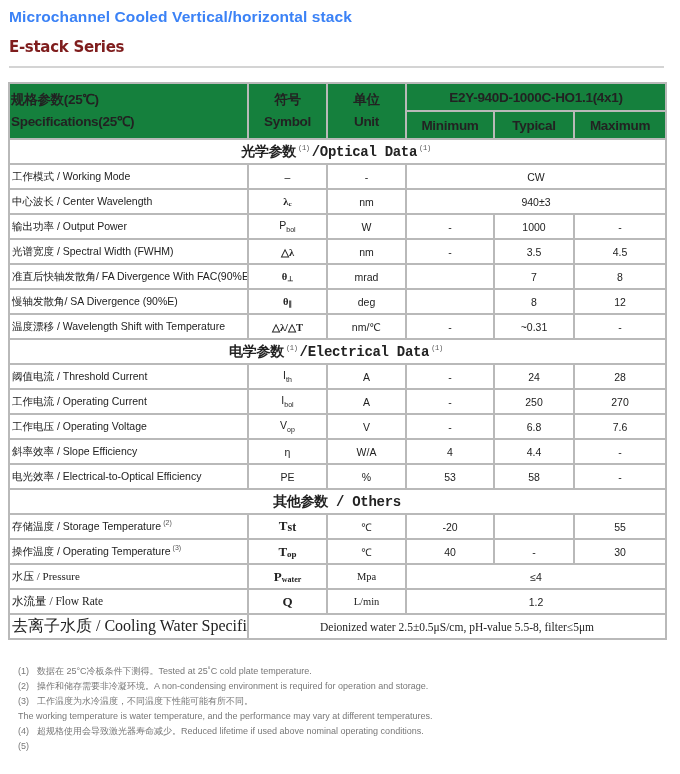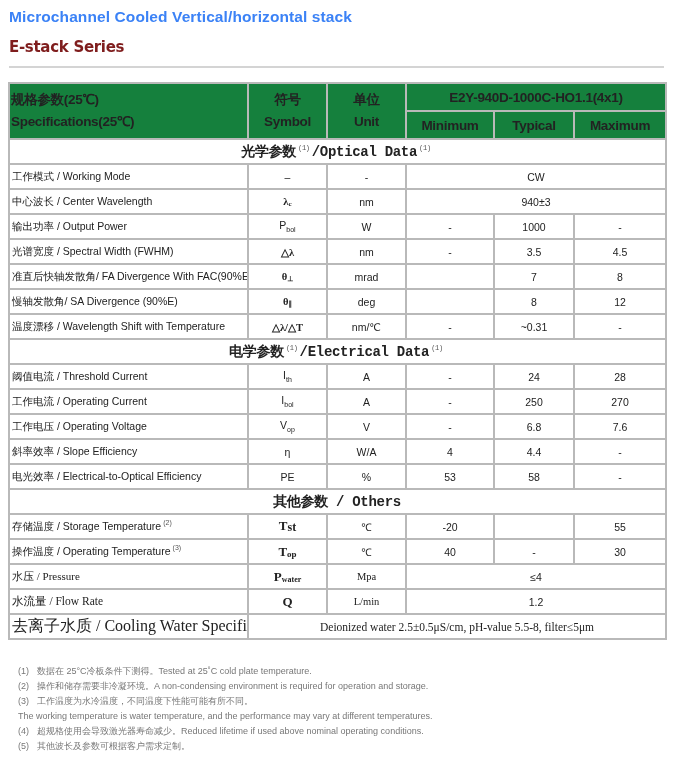--- a/index.html
+++ b/index.html
@@ -219,15 +219,14 @@
       <span class="num">(3)</span>
       <span>工作温度为水冷温度，不同温度下性能可能有所不同。</span>
     </div>
   <div class="cont">The working temperature is water temperature, and the performance may vary at different temperatures.</div>
   <div class="note">
       <span class="num">(4)</span>
       <span>超规格使用会导致激光器寿命减少。Reduced lifetime if used above nominal operating conditions.</span>
     </div>
   <div class="note">
       <span class="num">(5)</span>
-      <span>其他波长及参数可根据客户需求定制。</span>
     </div>
 </div>
 
 </body></html>

